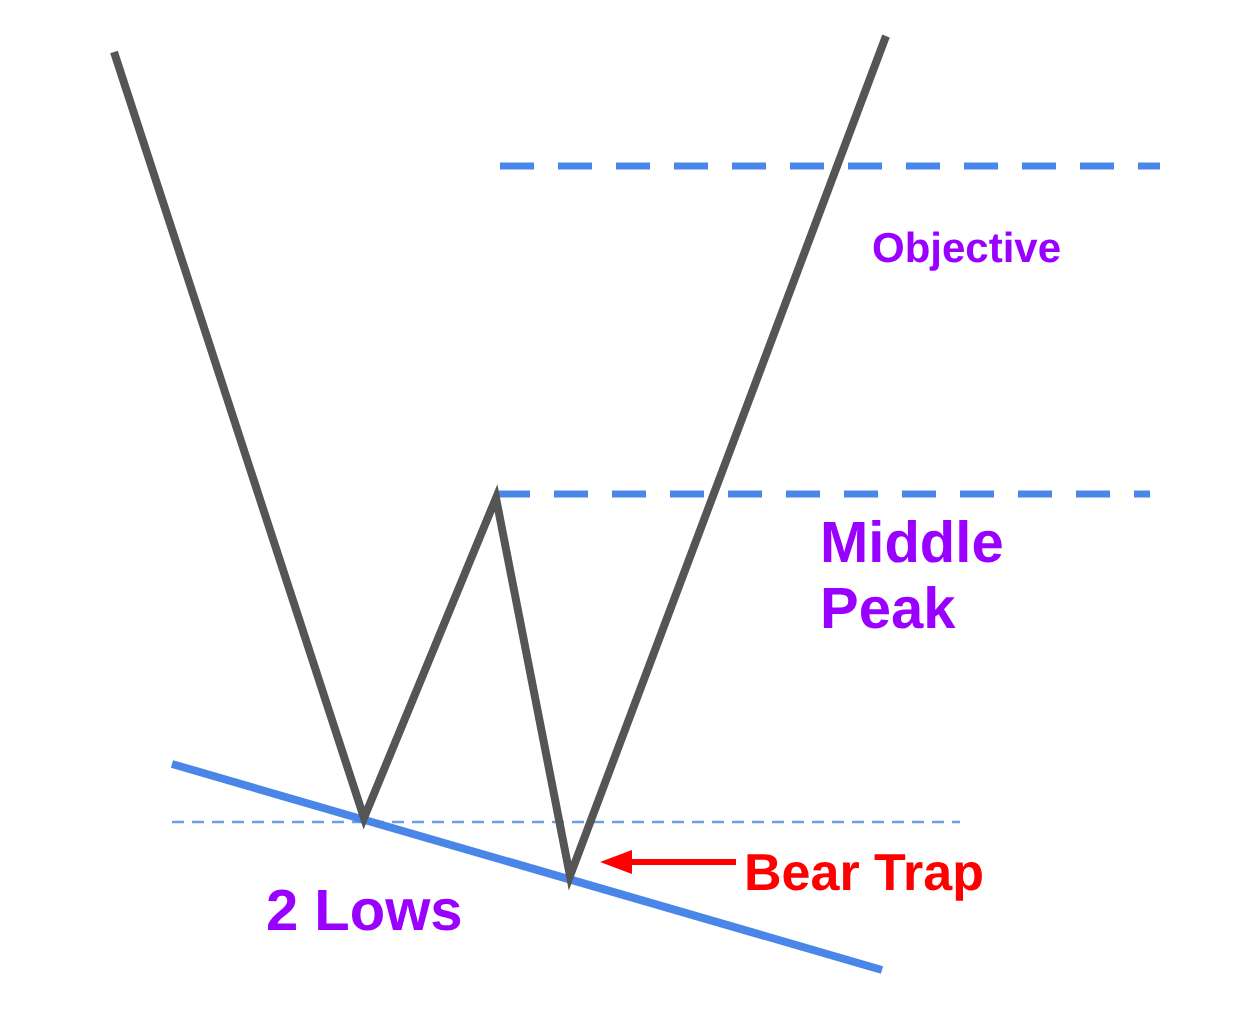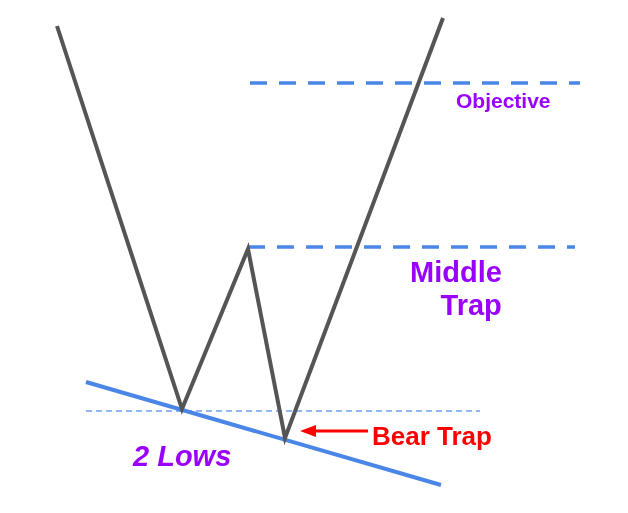--- a/index.html
+++ b/index.html
@@ -1,22 +1,22 @@
 <!DOCTYPE html>
 <html><head>
   <meta charset="utf-8">
   <style>
     html, body { margin: 0; padding: 0; background: #ffffff; }
     body { width: 628px; height: 513px; position: relative; overflow: hidden; }
     #diagram { position: absolute; left: 0; top: 0; width: 628px; height: 513px; }
     .label { position: absolute; font-family: "Liberation Sans", sans-serif; font-weight: bold; white-space: nowrap; }
-    .lbl-objective { left: 436px; top: 89px; font-size: 21px; margin-left: 20px; }
-    .lbl-middle-peak { left: 410px; top: 256px; font-size: 29px; line-height: 33px; text-align: right; }
+    .lbl-objective { left: 436px; top: 113px; font-size: 21px; }
+    .lbl-middle-peak { left: 410px; top: 256px; font-size: 29px; line-height: 33px; text-align: left; }
     .lbl-bear-trap { left: 372px; top: 421px; font-size: 26px; }
-    .lbl-two-lows { left: 133px; top: 440px; font-size: 29px; font-style: italic; }
+    .lbl-two-lows { left: 133px; top: 440px; font-size: 29px; }
   </style>
 </head>
 <body>
 
 <div id="diagram">
   <svg width="628" height="513" viewBox="0 0 628 513">
 
     <line x1="250" y1="83" x2="580" y2="83" stroke="#4a86e8" stroke-width="3.5" stroke-dasharray="17,12"></line>
 
     <line x1="248" y1="247" x2="575" y2="247" stroke="#4a86e8" stroke-width="3.5" stroke-dasharray="17,12"></line>
@@ -30,19 +30,19 @@
     <g>
       <line x1="368" y1="431" x2="312" y2="431" stroke="#ff0000" stroke-width="3"></line>
       <polygon points="300,431 316,425 316,437" fill="#ff0000"></polygon>
     </g>
   </svg>
 
   <div class="label lbl-objective" style="color:#9900ff">Objective</div>
 
   <div class="label lbl-middle-peak" style="color:#9900ff">
     <div>Middle</div>
-    <div>Trap</div>
+    <div>Peak</div>
   </div>
 
   <div class="label lbl-bear-trap" style="color:#ff0000">Bear Trap</div>
 
   <div class="label lbl-two-lows" style="color:#9900ff">2 Lows</div>
 </div>
 
 </body></html>

